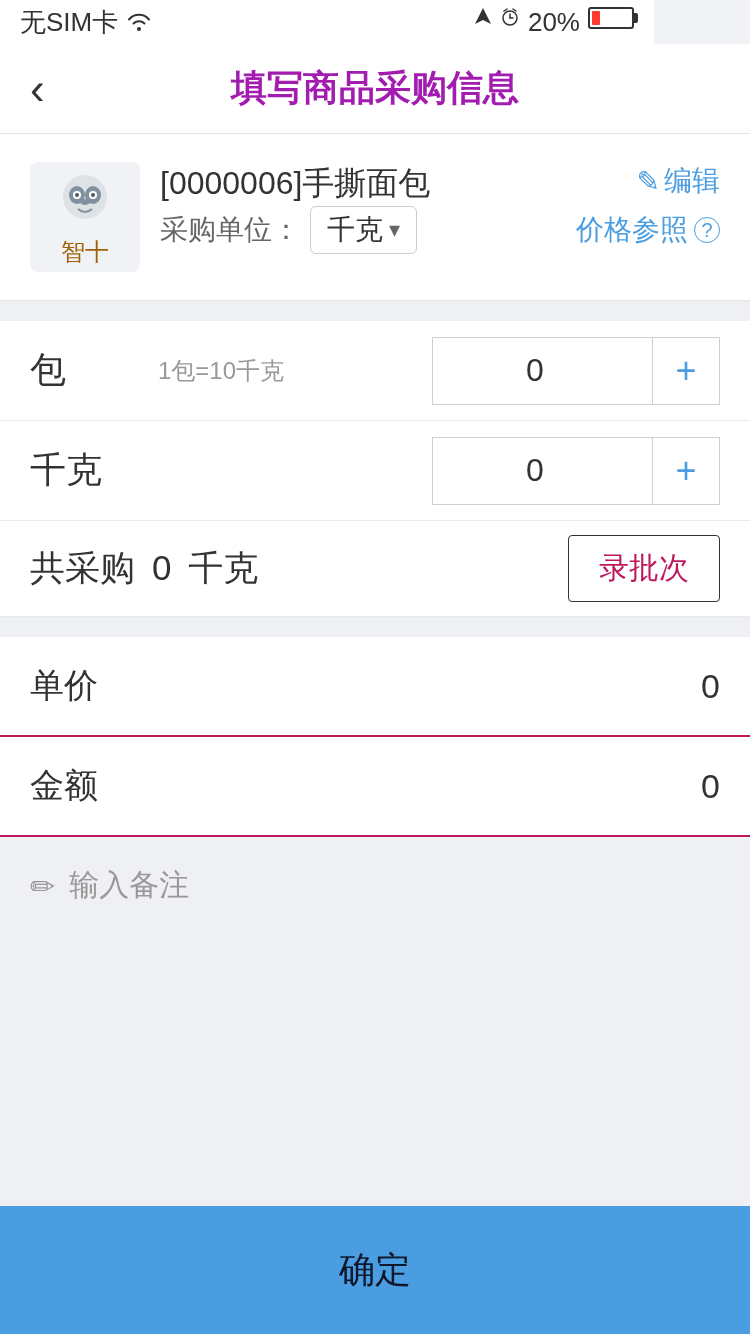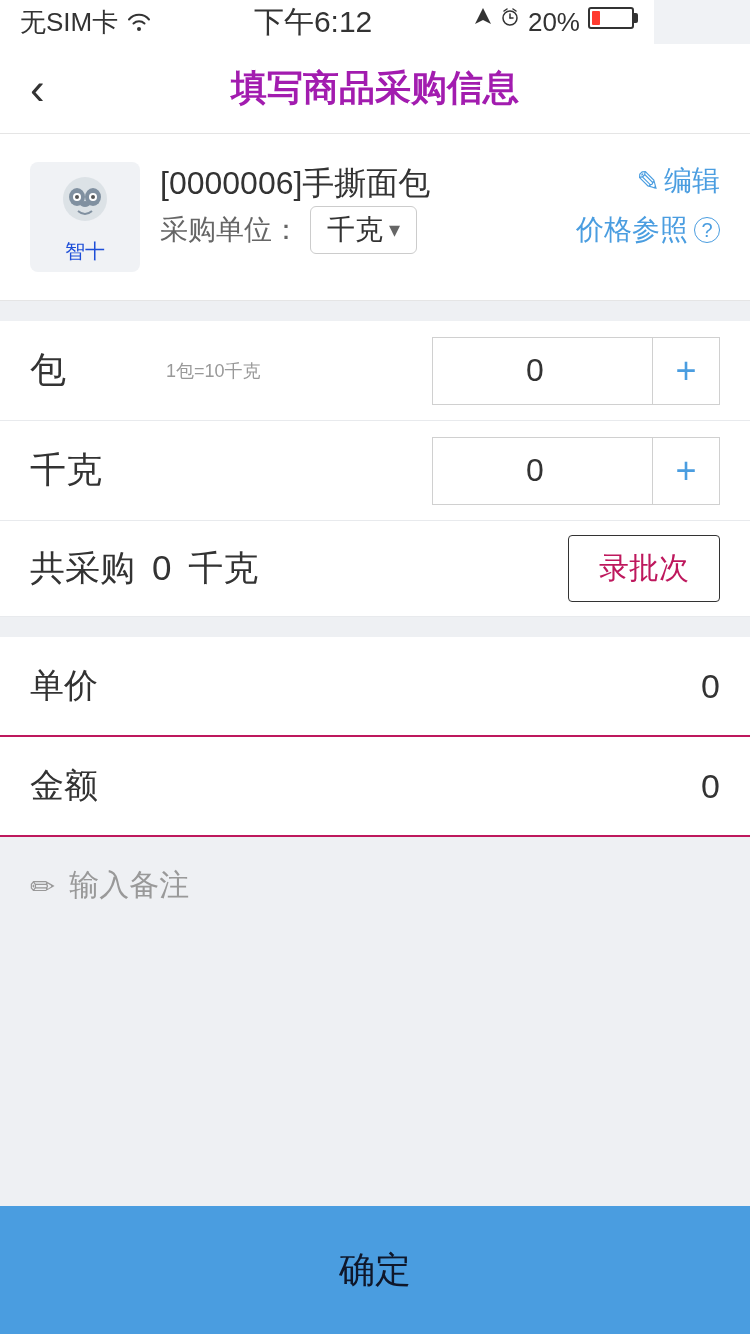--- a/index.html
+++ b/index.html
@@ -178,23 +178,23 @@
       padding: 0 30px;
       height: 100px;
       border-bottom: 1px solid #e8eaed;
     }
     .input-row-label {
       min-width: 120px;
       font-size: 36px;
       color: #333;
     }
     .input-row-sublabel {
-      font-size: 18px;
+      font-size: 24px;
       color: #999;
-      margin-left: 16px;
+      margin-left: 8px;
     }
     .input-row-spacer { flex: 1; }
     .qty-control {
       display: flex;
       align-items: center;
     }
     .qty-input {
       width: 220px;
       height: 68px;
       border: 1px solid #d0d0d0;
@@ -316,21 +316,20 @@
 <div class="status-bar">
   <div class="status-left">
     <span>无SIM卡</span>
 
     <svg width="26" height="20" viewBox="0 0 26 20">
       <path d="M13 15a2 2 0 1 1 0 4 2 2 0 0 1 0-4z" fill="#333"></path>
       <path d="M7.5 11.5a8 8 0 0 1 11 0" stroke="#333" stroke-width="2" fill="none" stroke-linecap="round"></path>
       <path d="M3 7.5a13 13 0 0 1 20 0" stroke="#333" stroke-width="2" fill="none" stroke-linecap="round"></path>
     </svg>
   </div>
-  <div class="status-center">下午6:12</div>
   <div class="status-right">
 
     <svg width="18" height="18" viewBox="0 0 18 18">
       <polygon points="9,1 17,17 9,13 1,17" fill="#333"></polygon>
     </svg>
 
     <svg width="20" height="20" viewBox="0 0 20 20">
       <circle cx="10" cy="11" r="7" stroke="#333" stroke-width="1.5" fill="none"></circle>
       <line x1="10" y1="11" x2="10" y2="7" stroke="#333" stroke-width="1.5" stroke-linecap="round"></line>
       <line x1="10" y1="11" x2="13" y2="11" stroke="#333" stroke-width="1.5" stroke-linecap="round"></line>
@@ -359,21 +358,21 @@
         <circle cx="35" cy="30" r="22" fill="#b0bec5" opacity="0.3"></circle>
         <ellipse cx="27" cy="28" rx="8" ry="9" fill="#8090a0"></ellipse>
         <ellipse cx="43" cy="28" rx="8" ry="9" fill="#8090a0"></ellipse>
         <circle cx="27" cy="28" r="4" fill="white"></circle>
         <circle cx="43" cy="28" r="4" fill="white"></circle>
         <circle cx="27" cy="28" r="2" fill="#555"></circle>
         <circle cx="43" cy="28" r="2" fill="#555"></circle>
         <ellipse cx="35" cy="35" rx="5" ry="3" fill="#8090a0"></ellipse>
         <path d="M28 42 Q35 48 42 42" stroke="#8090a0" stroke-width="2" fill="none"></path>
       </svg>
-      <div style="font-size:20px; color:#1d4ed8; margin-top:-6px;">智十</div>
+      <div style="font-size:24px; color:#a16207; margin-top:-6px;">智十</div>
     </div>
   </div>
   <div class="product-info">
     <div class="product-header">
       <span class="product-name">[0000006]手撕面包</span>
       <div class="edit-btn">
         <span>✎</span>
         <span>编辑</span>
       </div>
     </div>

